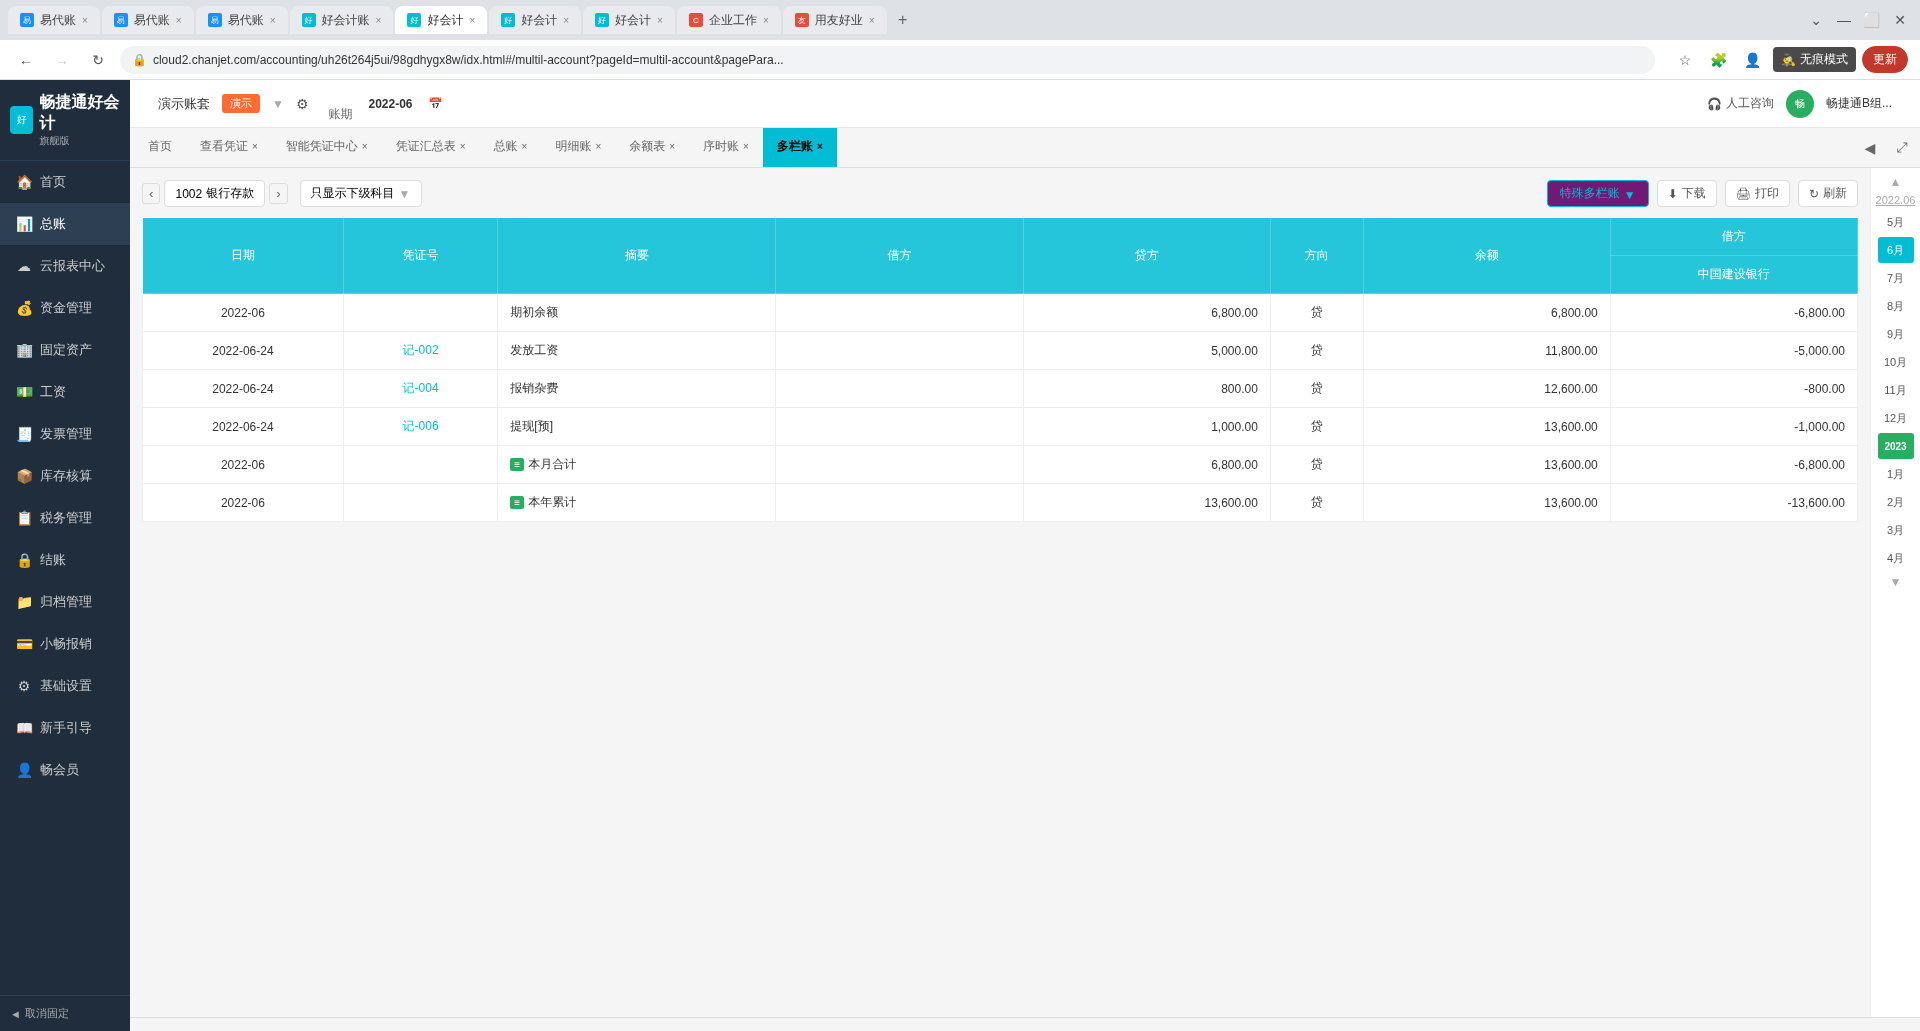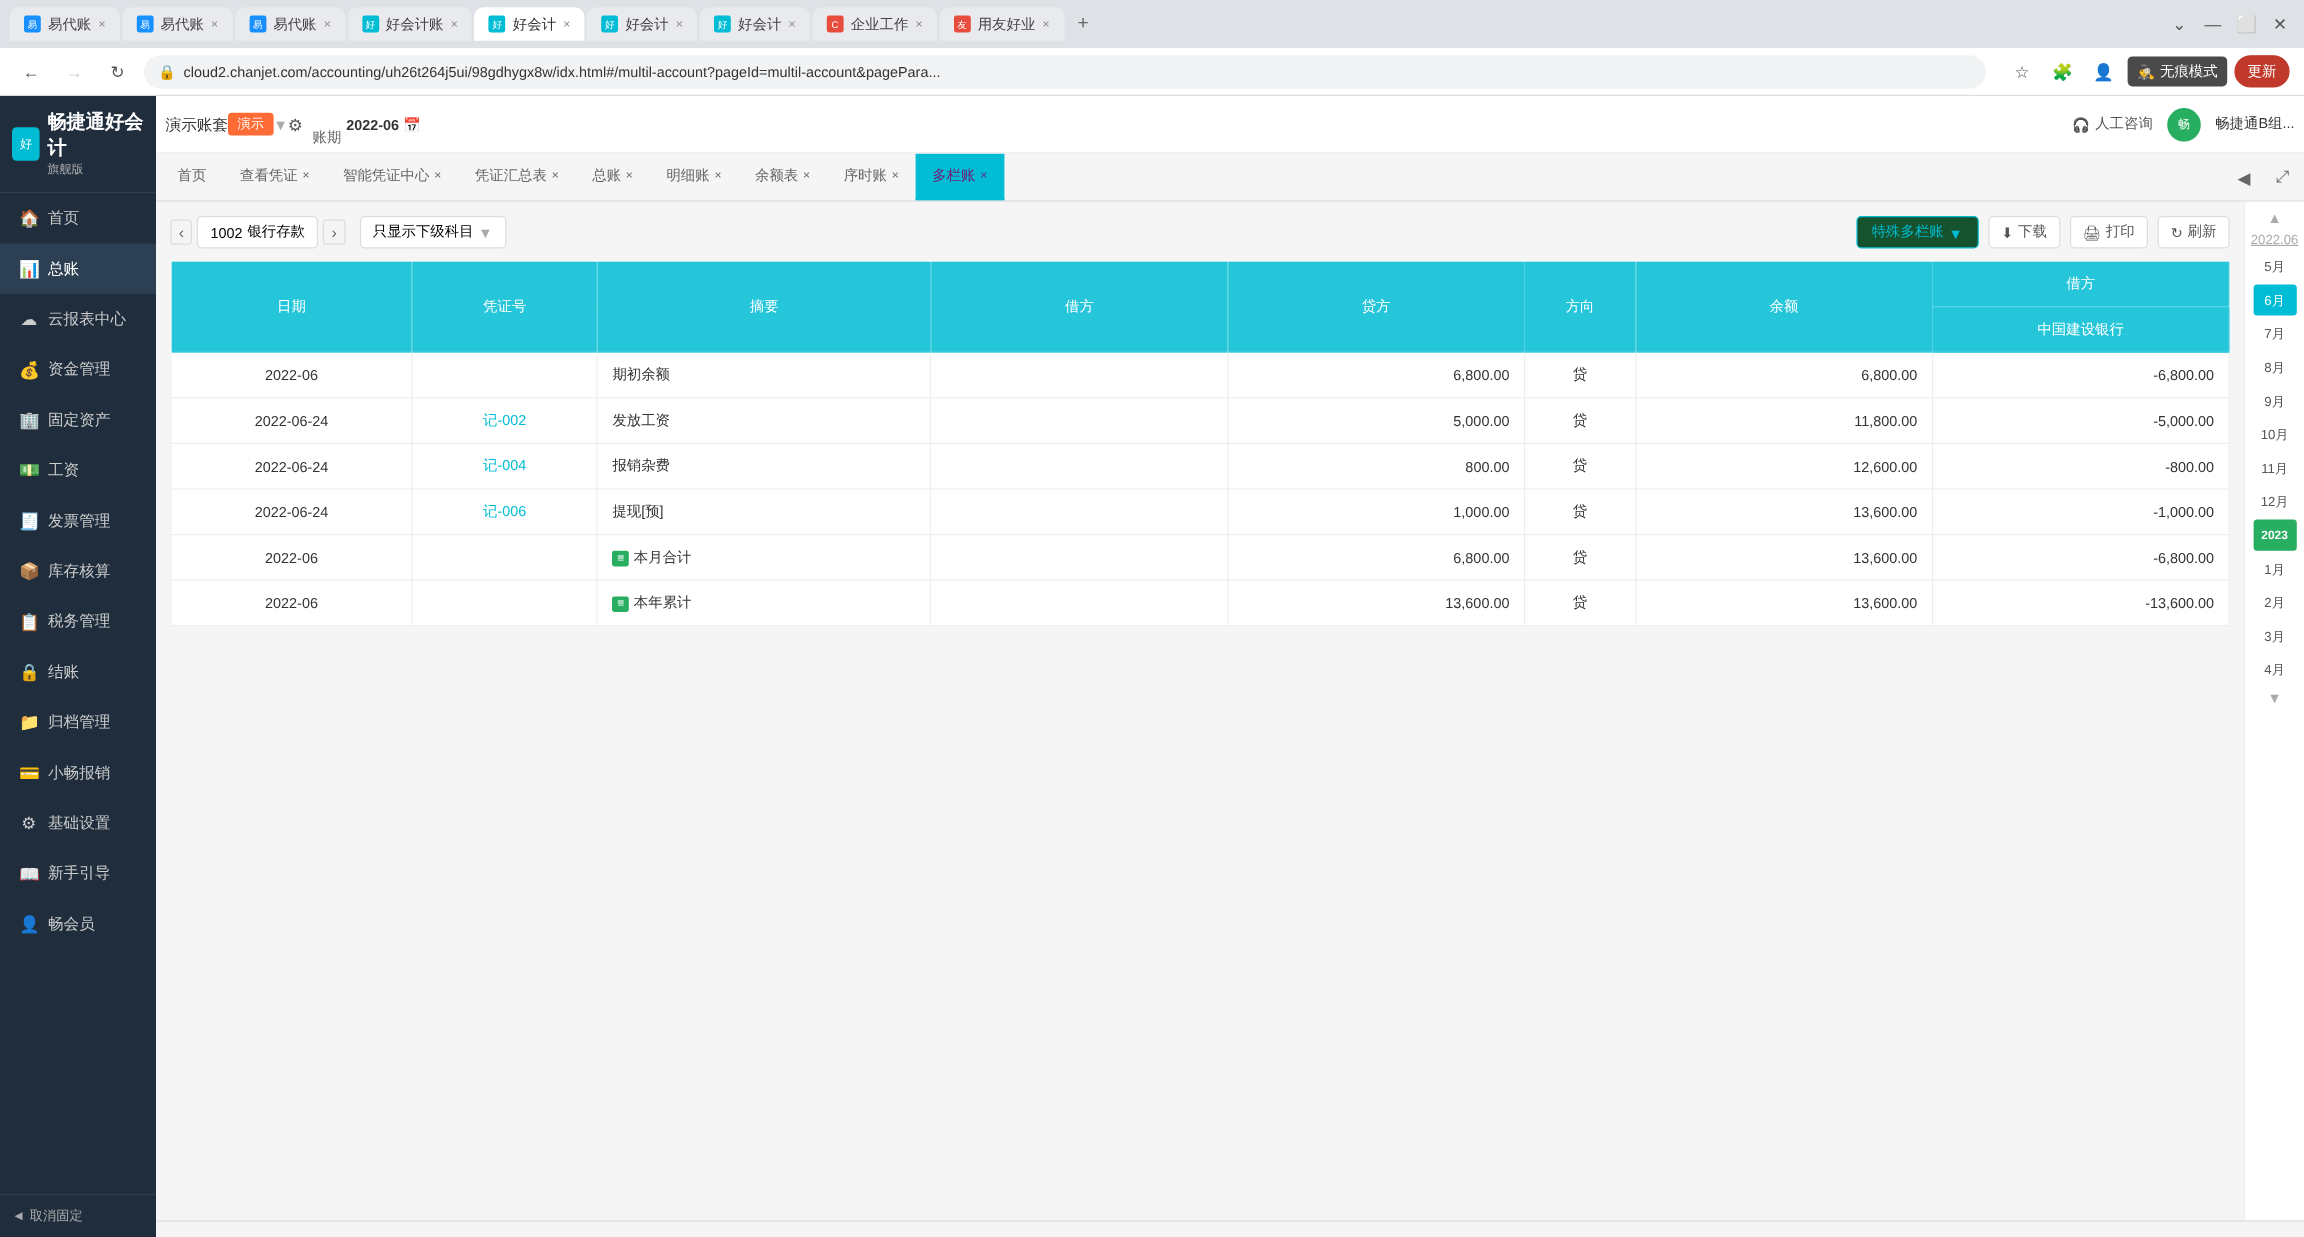--- a/index.html
+++ b/index.html
@@ -32,44 +32,44 @@
     .nav-item { display: flex; align-items: center; gap: 8px; padding: 12px 16px; cursor: pointer; color: #ccc; font-size: 13px; transition: background 0.2s; }
     .nav-item.active { background: #2d3f52; color: #fff; }
     .nav-item .nav-icon { font-size: 14px; width: 16px; text-align: center; }
     .sidebar-bottom { padding: 10px; border-top: 1px solid #2d3f52; }
     .unpin-btn { display: flex; align-items: center; gap: 4px; color: #aaa; font-size: 11px; cursor: pointer; }
 
     
     .main { flex: 1; background: #f5f5f5; display: flex; flex-direction: column; overflow: hidden; }
 
     
-    .topbar { background: #fff; height: 48px; display: flex; align-items: center; padding: 0 8px; border-bottom: 1px solid #e8e8e8; }
+    .topbar { background: #fff; height: 48px; display: flex; align-items: center; padding: 0 28px; gap: 12px; border-bottom: 1px solid #e8e8e8; }
     .demo-badge { background: #ff6b35; color: #fff; font-size: 11px; padding: 2px 8px; border-radius: 3px; }
     .topbar-right { margin-left: auto; display: flex; align-items: center; gap: 12px; }
     .topbar-action { font-size: 12px; color: #555; cursor: pointer; display: flex; align-items: center; gap: 4px; }
     .user-avatar { width: 28px; height: 28px; border-radius: 50%; background: #27ae60; display: flex; align-items: center; justify-content: center; color: #fff; font-size: 10px; }
 
     
     .page-tabs { background: #f5f5f5; display: flex; align-items: center; border-bottom: 1px solid #ddd; overflow-x: auto; padding: 0 4px; }
     .page-tab { display: flex; align-items: center; gap: 4px; padding: 10px 14px; font-size: 12px; color: #666; cursor: pointer; white-space: nowrap; border-bottom: 2px solid transparent; }
-    .page-tab.active { color: #701a75; background: #00bcd4; border-bottom: 2px solid #00bcd4; }
+    .page-tab.active { color: #000000; background: #00bcd4; border-bottom: 2px solid #00bcd4; font-weight: bold; }
     .page-tab-close { font-size: 10px; color: inherit; cursor: pointer; }
     .tab-panel-actions { margin-left: auto; display: flex; gap: 4px; }
     .panel-btn { width: 28px; height: 28px; display: flex; align-items: center; justify-content: center; color: #666; cursor: pointer; font-size: 14px; }
 
     
     .content { flex: 1; display: flex; overflow: hidden; }
     .main-panel { flex: 1; overflow: hidden; display: flex; flex-direction: column; padding: 12px; }
 
     
     .ledger-toolbar { display: flex; align-items: center; gap: 12px; margin-bottom: 10px; }
     .account-selector { display: flex; align-items: center; gap: 4px; background: #fff; border: 1px solid #ddd; border-radius: 4px; padding: 4px 10px; font-size: 12px; cursor: pointer; }
     .filter-dropdown { display: flex; align-items: center; gap: 4px; padding: 4px 10px; border: 1px solid #ddd; border-radius: 4px; background: #fff; font-size: 12px; cursor: pointer; }
     .toolbar-right { margin-left: auto; display: flex; gap: 8px; }
-    .special-btn { border: 1px solid #00bcd4; color: #00bcd4; background: #14532d; border-radius: 4px; padding: 4px 12px; font-size: 12px; cursor: pointer; display: flex; align-items: flex-end; gap: 4px; }
+    .special-btn { border: 1px solid #00bcd4; color: #00bcd4; background: #701a75; border-radius: 4px; padding: 4px 12px; font-size: 12px; cursor: pointer; display: flex; align-items: flex-end; gap: 4px; }
     .download-btn, .print-btn, .refresh-btn { border: 1px solid #ddd; background: #fff; border-radius: 4px; padding: 4px 10px; font-size: 12px; cursor: pointer; display: flex; align-items: center; gap: 4px; color: #555; }
 
     
     .ledger-table { flex: 1; overflow: auto; }
     table { width: 100%; border-collapse: collapse; background: #fff; }
     thead tr { background: #26c6da; color: #fff; }
     thead th { padding: 10px 12px; text-align: center; font-size: 12px; font-weight: normal; border: 1px solid rgba(255,255,255,0.2); }
     tbody tr { border-bottom: 1px solid #eee; }
     tbody td { padding: 10px 12px; font-size: 12px; color: #333; border: 1px solid #eee; }
     .td-center { text-align: center; }

